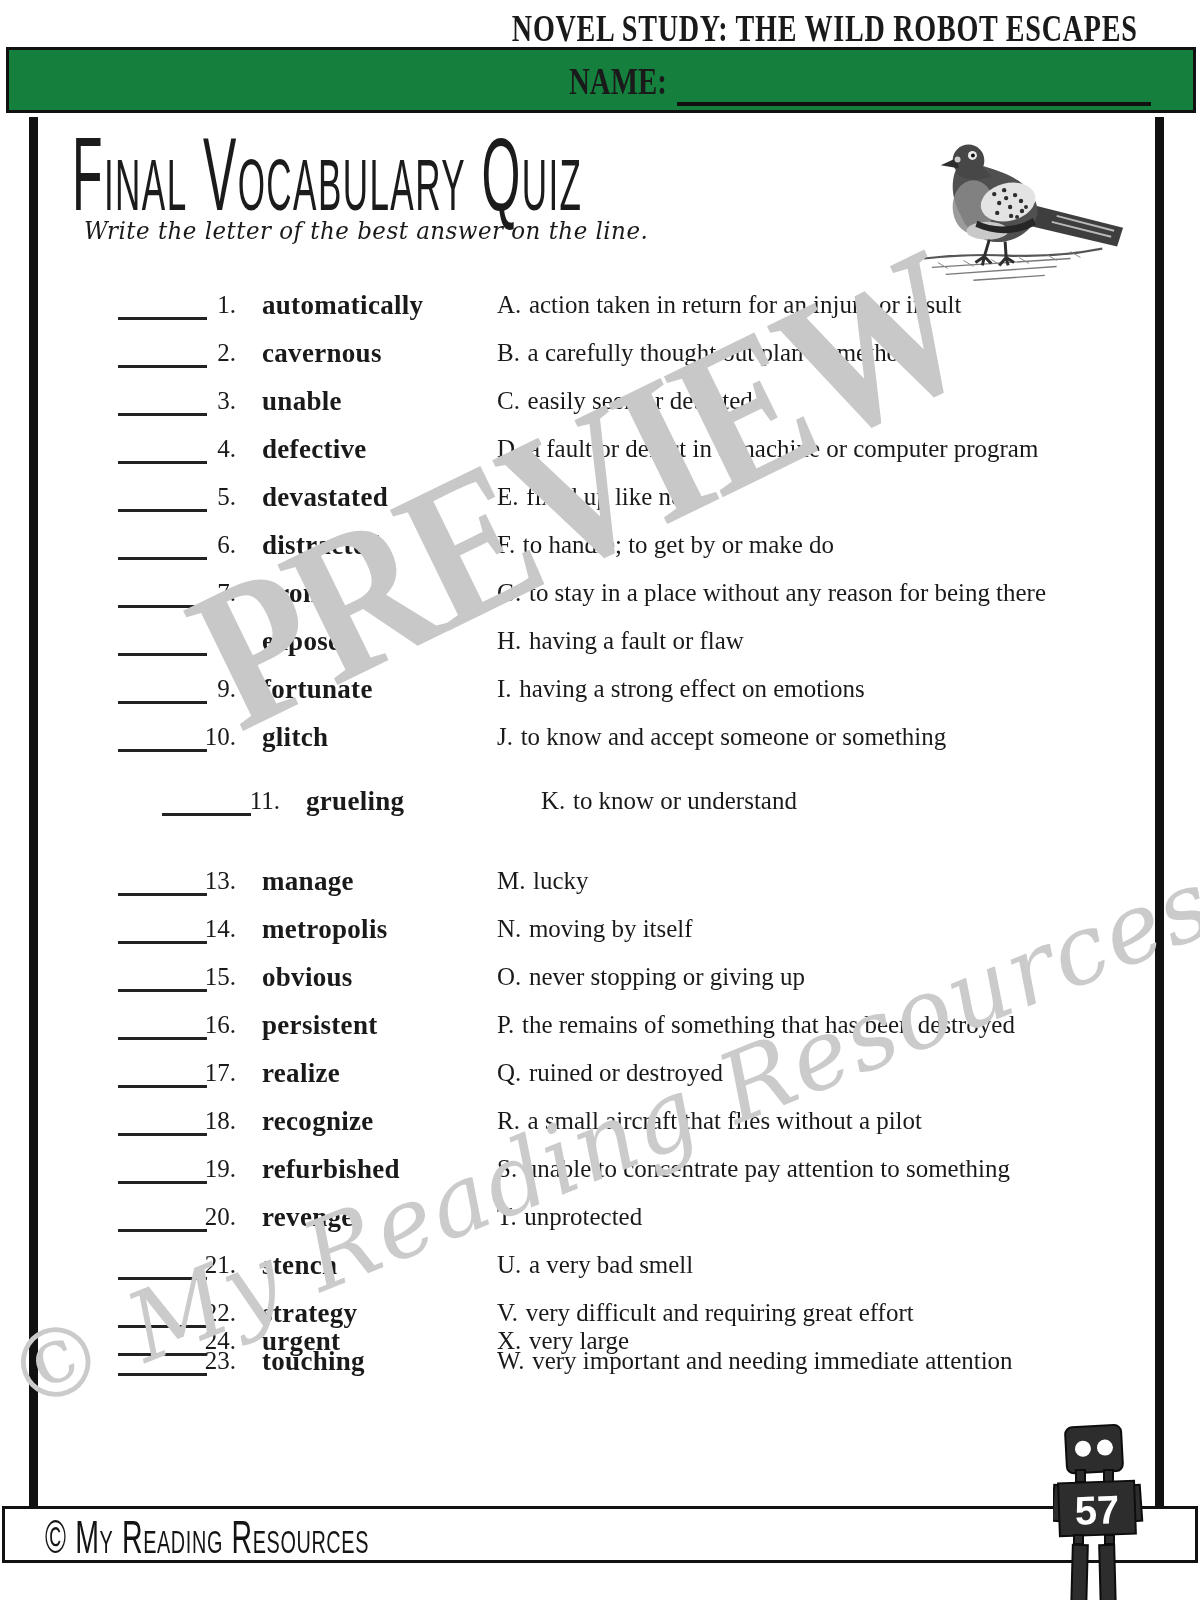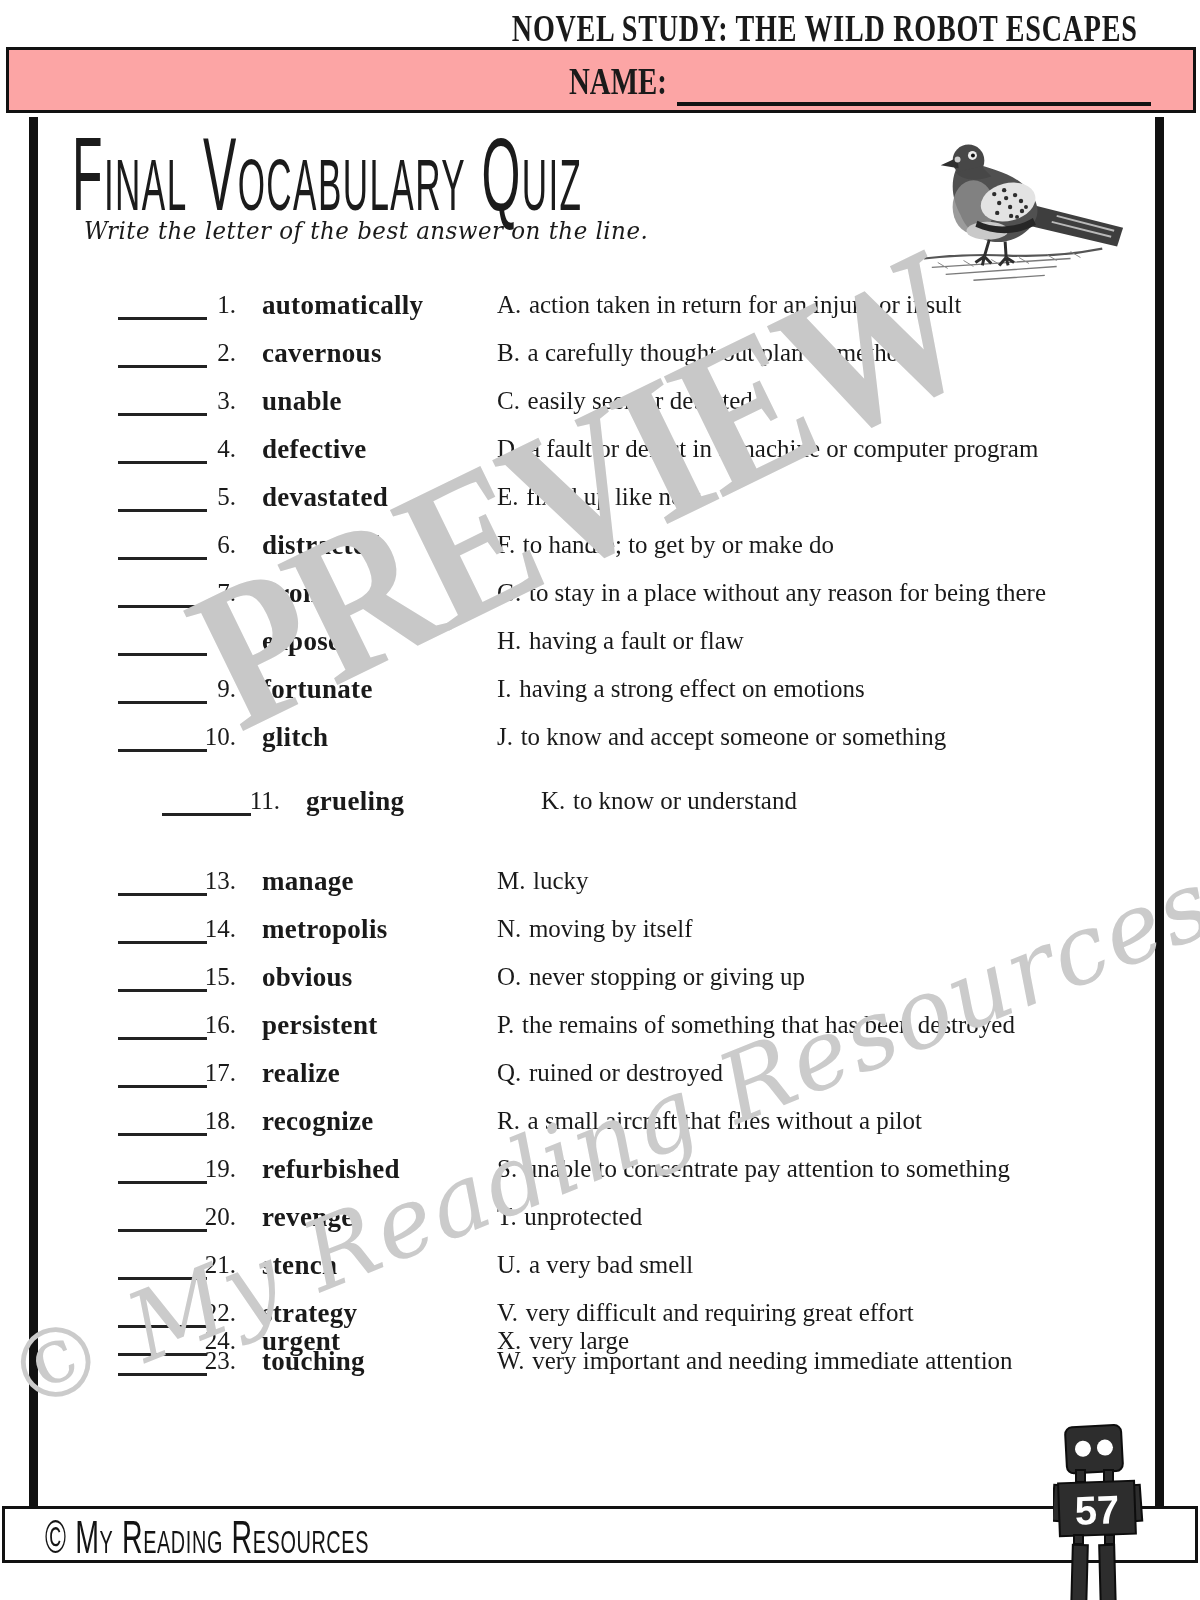--- a/index.html
+++ b/index.html
@@ -8,21 +8,21 @@
     background:#ffffff;font-family:"Liberation Serif",serif;color:#1a1a1a;
   }
   
   .novel-header{
     position:absolute;top:6px;right:62px;white-space:nowrap;
     font-family:"Liberation Serif",serif;font-weight:bold;font-size:38px;
     transform:scaleX(0.74);transform-origin:right center;letter-spacing:1px;
   }
   .name-box{
     position:absolute;left:6px;top:47px;width:1184px;height:60px;
-    border:3px solid #111;background:#fca5a5;z-index:30;
+    border:3px solid #111;background:#15803d;z-index:30;
   }
   .name-label{
     position:absolute;left:560px;top:10px;white-space:nowrap;
     font-family:"Liberation Serif",serif;font-weight:bold;font-size:37px;
     transform:scaleX(0.78);transform-origin:left center;
   }
   .name-line{
     position:absolute;left:668px;top:52px;width:474px;height:0;
     border-bottom:4px solid #111;
   }

